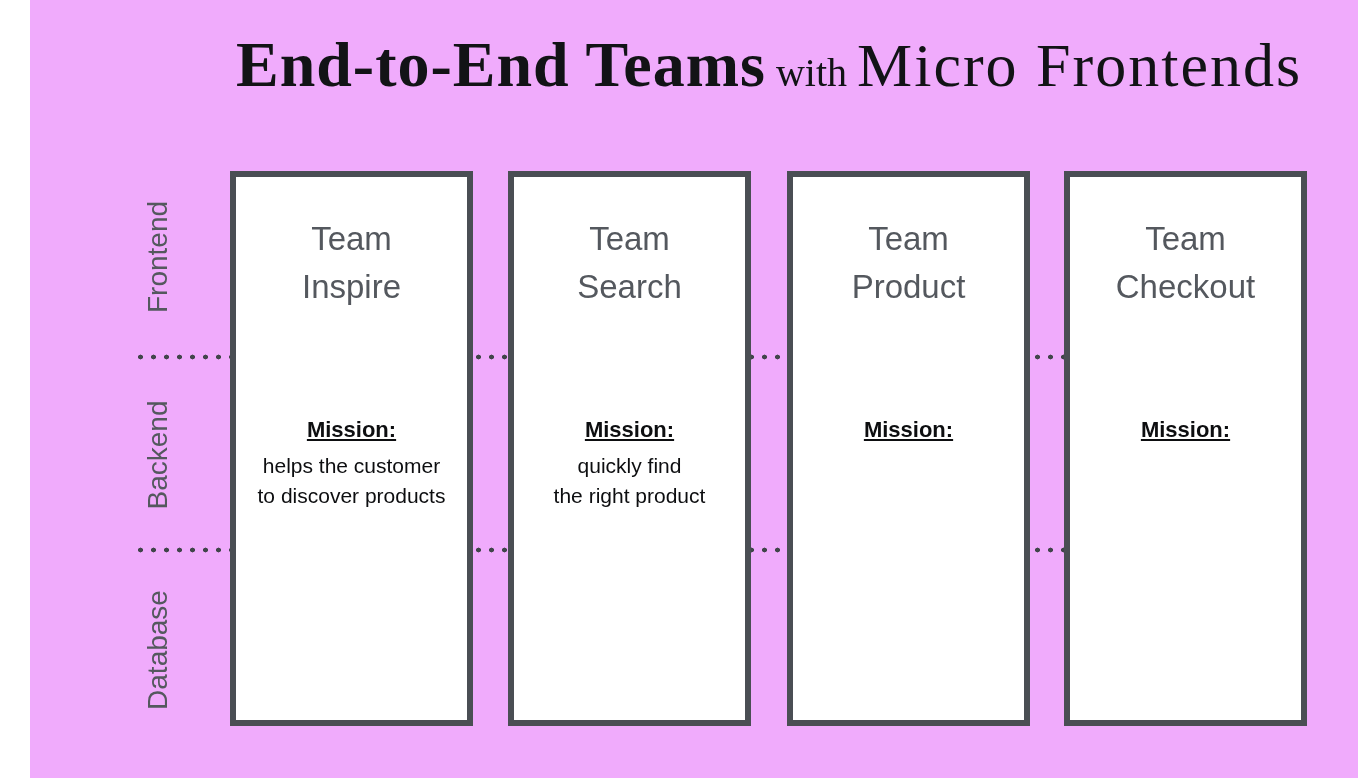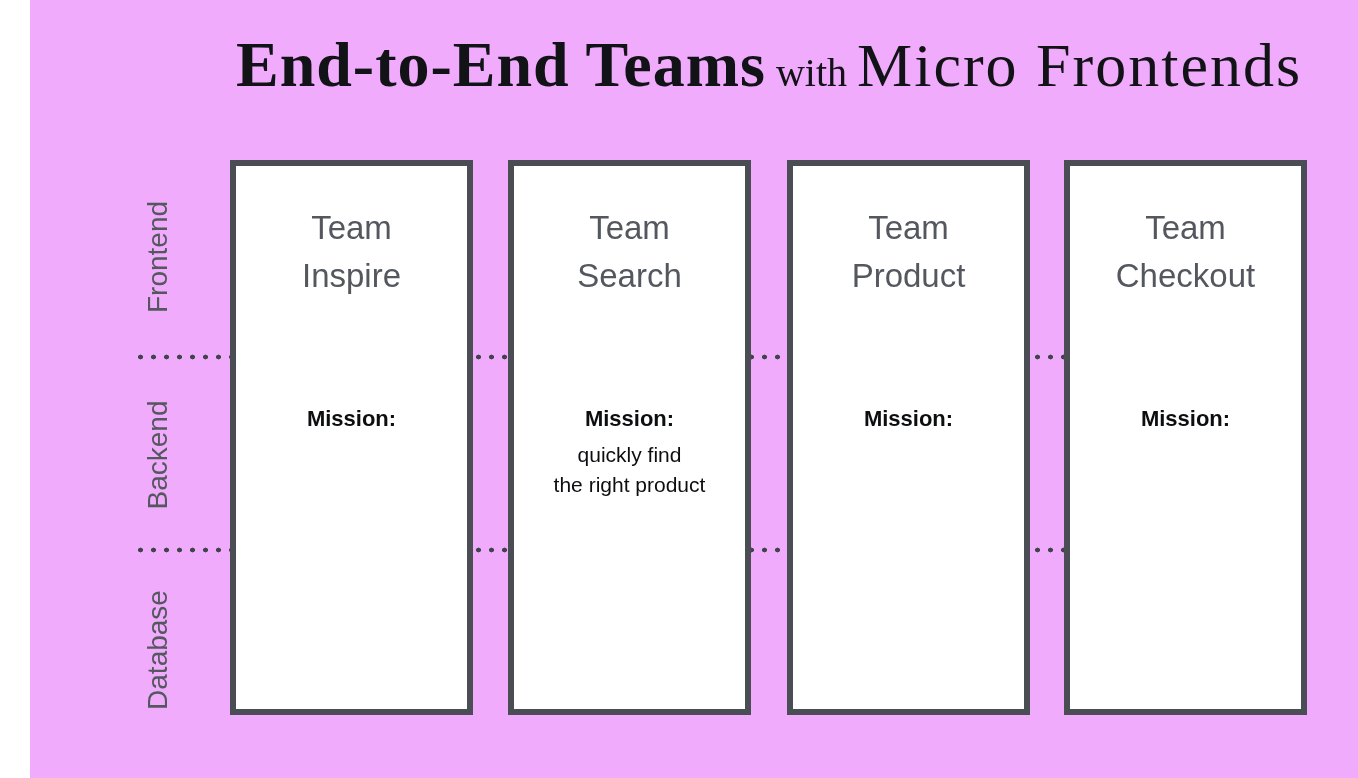--- a/index.html
+++ b/index.html
@@ -68,21 +68,21 @@
     color: #54585e;
     z-index: 2;
   }
   .row-label.frontend  { left: 43px; top: 239px; }
   .row-label.backend   { left: 43px; top: 437px; }
   .row-label.database  { left: 43px; top: 632px; }
 
   
   .team-box {
     position: absolute;
-    top: 160px;
+    top: 171px;
     width: 243px;
     height: 555px;
     background: #ffffff;
     border: 6px solid #4a4e54;
     z-index: 3;
   }
   .team-box.b1 { left: 200px; }
   .team-box.b2 { left: 478px; }
   .team-box.b3 { left: 757px; }
   .team-box.b4 { left: 1034px; }
@@ -101,20 +101,21 @@
     top: 240px;
     left: 0;
     right: 0;
     text-align: center;
     color: #0d0e10;
   }
   .mission-label {
     font-size: 22px;
     font-weight: bold;
     margin-bottom: 8px;
+    text-decoration: underline;
   }
   .mission-desc {
     font-size: 21px;
     line-height: 1.42;
     white-space: pre-line;
   }
 </style>
 </head>
 <body>
 
@@ -131,20 +132,22 @@
 
   <div class="row-label frontend">Frontend</div>
   <div class="row-label backend">Backend</div>
   <div class="row-label database">Database</div>
 
   <div class="team-box b1">
     <div class="team-name">Team
 Inspire</div>
     <div class="mission">
       <div class="mission-label">Mission:</div>
+      <div class="mission-desc">helps the customer
+to discover products</div>
     </div>
   </div>
 
   <div class="team-box b2">
     <div class="team-name">Team
 Search</div>
     <div class="mission">
       <div class="mission-label">Mission:</div>
       <div class="mission-desc">quickly find
 the right product</div>

